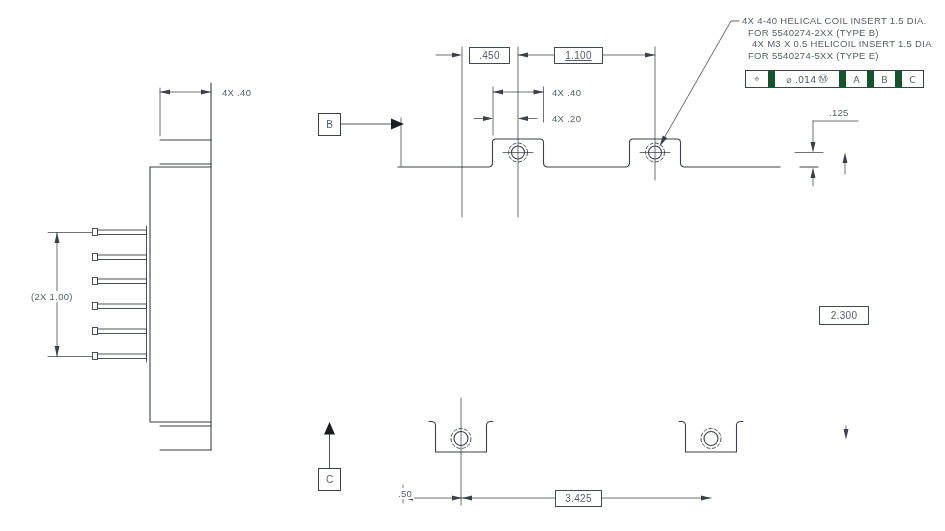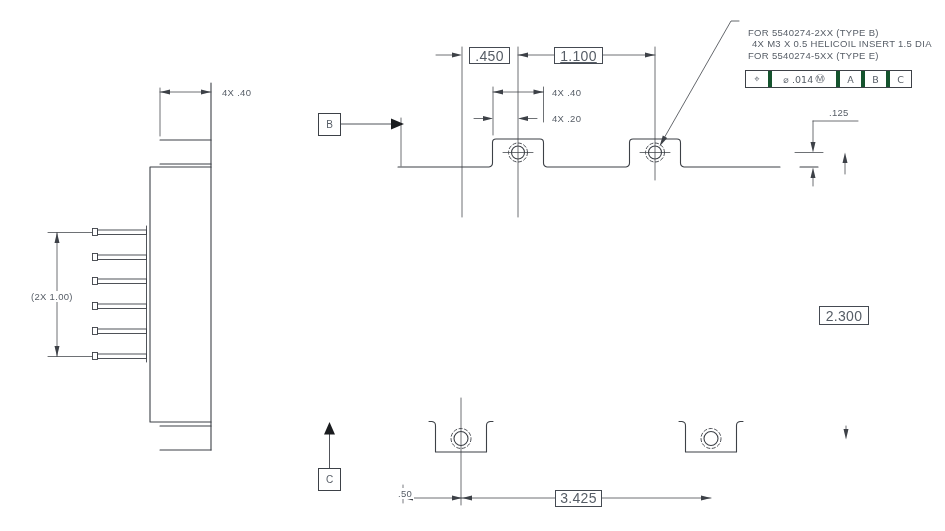--- a/index.html
+++ b/index.html
@@ -9,35 +9,35 @@
   }
   .canvas svg { position:absolute; left:0; top:0; }
   .txt {
     position:absolute; font-size:9.5px; letter-spacing:0.3px;
     white-space:nowrap; color:#565d66; line-height:11px;
   }
   .bg { background:#ffffff; padding:0 2px; }
   .dim-box {
     position:absolute; border:1px solid #454a52; background:#ffffff;
     display:flex; align-items:center; justify-content:center;
-    font-size:14px; letter-spacing:0.3px; color:#565d66;
+    font-size:10px; letter-spacing:0.3px; color:#565d66;
   }
   .datum-box {
     position:absolute; width:21px; height:21px; border:1px solid #3d4147;
     background:#fff; display:flex; align-items:center; justify-content:center;
     font-size:10px; color:#565d66;
   }
   .fcf {
     position:absolute; left:745px; top:70px; height:16px;
     display:flex; border:1px solid #3d4147; background:#fff;
     font-family:"DejaVu Sans", sans-serif; font-size:9.5px; color:#565d66;
   }
   .fcf .cell {
     display:flex; align-items:center; justify-content:center;
-    border-left:4px solid #14532d; padding:0 2px; height:16px;
+    border-left:7px solid #14532d; padding:0 2px; height:16px;
   }
   .fcf .cell:first-child { border-left:none; }
   .fcf .c-sym  { width:18px; }
   .fcf .c-tol  { width:60px; gap:2px; }
   .fcf .c-dat  { width:17px; }
 </style>
 </head>
 <body>
 
 <div class="canvas">
@@ -169,20 +169,21 @@
         <polygon points="324,434.5 335,434.5 329.5,422" fill="#1a1c1f" stroke="none"></polygon>
       </g>
 
       <g stroke-width="0.8">
         <path d="M739,21 H731 L663,140"></path>
         <polygon points="659.5,146.5 667.2,138.1 662.8,135.6" fill="#3d4147" stroke="none"></polygon>
       </g>
     </g>
   </svg>
 
+  <div class="txt" style="left:742px; top:15px;">4X 4-40 HELICAL COIL INSERT 1.5 DIA.</div>
   <div class="txt" style="left:748px; top:26.5px;">FOR 5540274-2XX (TYPE B)</div>
   <div class="txt" style="left:752px; top:38px;">4X M3 X 0.5 HELICOIL INSERT 1.5 DIA</div>
   <div class="txt" style="left:748px; top:49.5px;">FOR 5540274-5XX (TYPE E)</div>
 
   <div class="fcf">
     <div class="cell c-sym">⌖</div>
     <div class="cell c-tol">
       <span>⌀ .014</span>
       <span>Ⓜ</span>
     </div>

